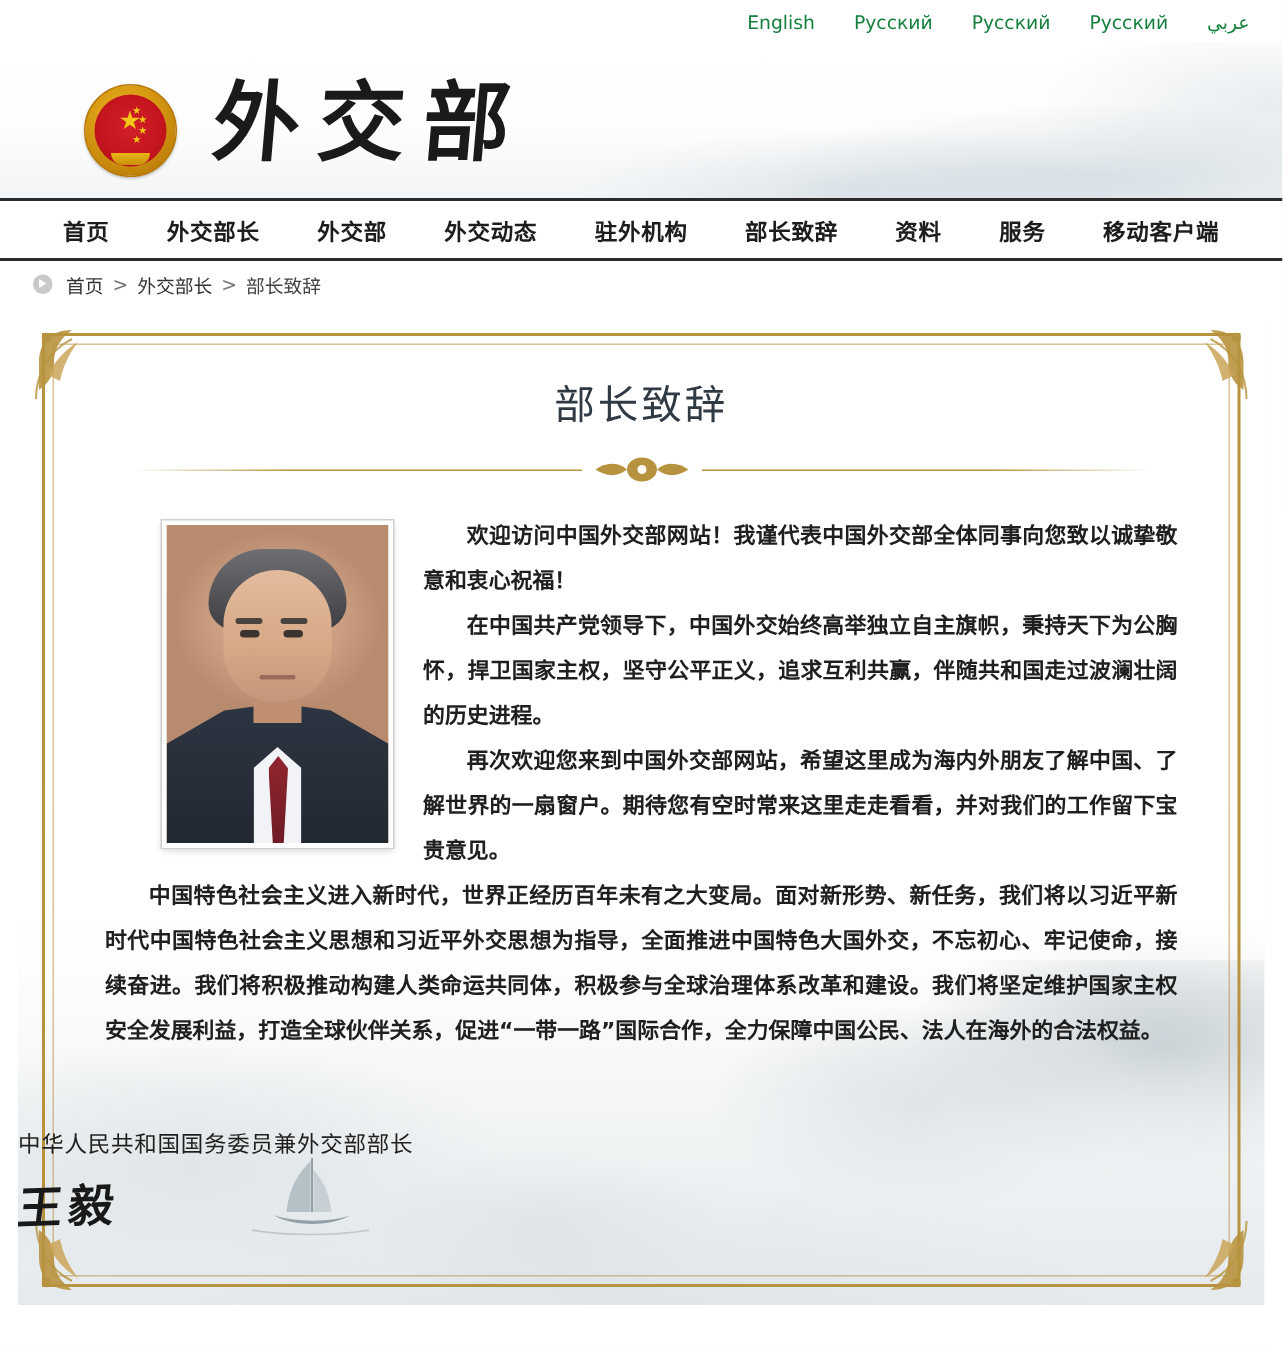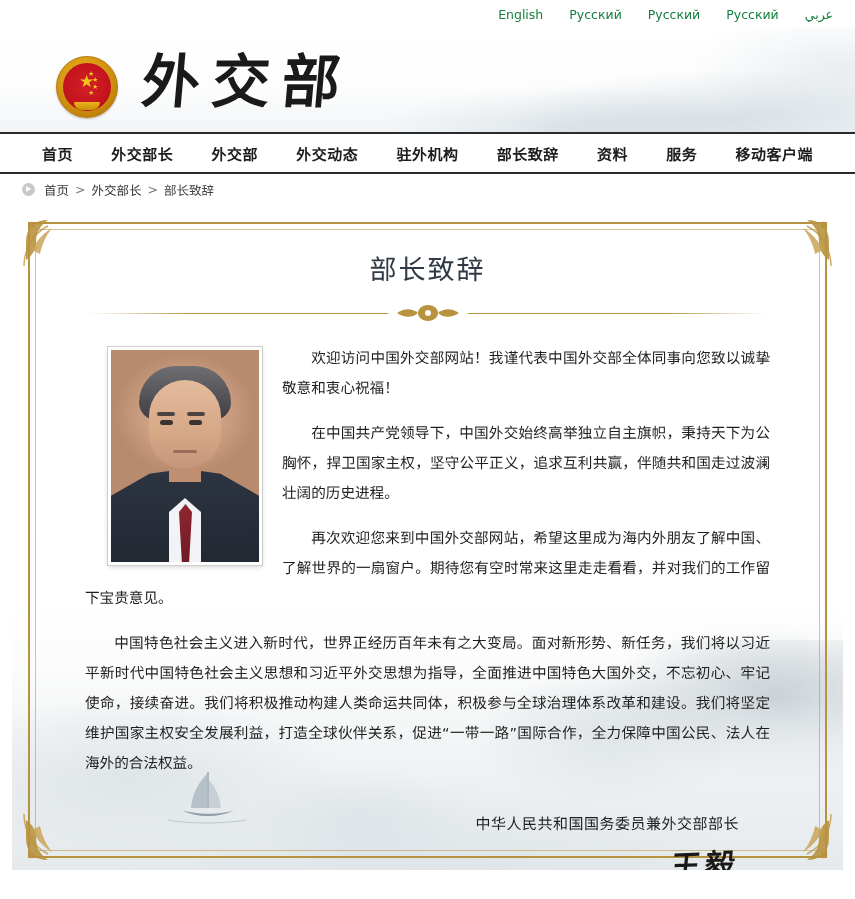--- a/index.html
+++ b/index.html
@@ -340,28 +340,27 @@
     left: 68px; bottom: 0; width: 13px; height: 58px;
     background: linear-gradient(180deg, #8f2630 0%, #6f1b24 100%);
     clip-path: polygon(50% 0%, 100% 14%, 78% 100%, 22% 100%, 0% 14%);
   }
   .portrait .neck {
     position: absolute;
     left: 58px; top: 108px; width: 32px; height: 24px;
     background: #c08f72;
   }
 
-  .para { text-indent: 2em; margin: 15px; }
+  .para { text-indent: 2em; margin: 0; font-weight: bold; }
 
   .signature-block {
     position: relative;
     z-index: 4;
-    margin-top: 34px;
-    padding-right: 104px;
-    text-align: right;
+    margin-top: 48px;
+    padding-right: 44px;
   }
   .sign-title {
     font-size: 15px;
     color: #1f1f1f;
     letter-spacing: 0.5px;
   }
   .sign-name {
     margin-top: 8px;
     font-family: "DejaVu Serif", "Liberation Serif", serif;
     font-size: 30px;

